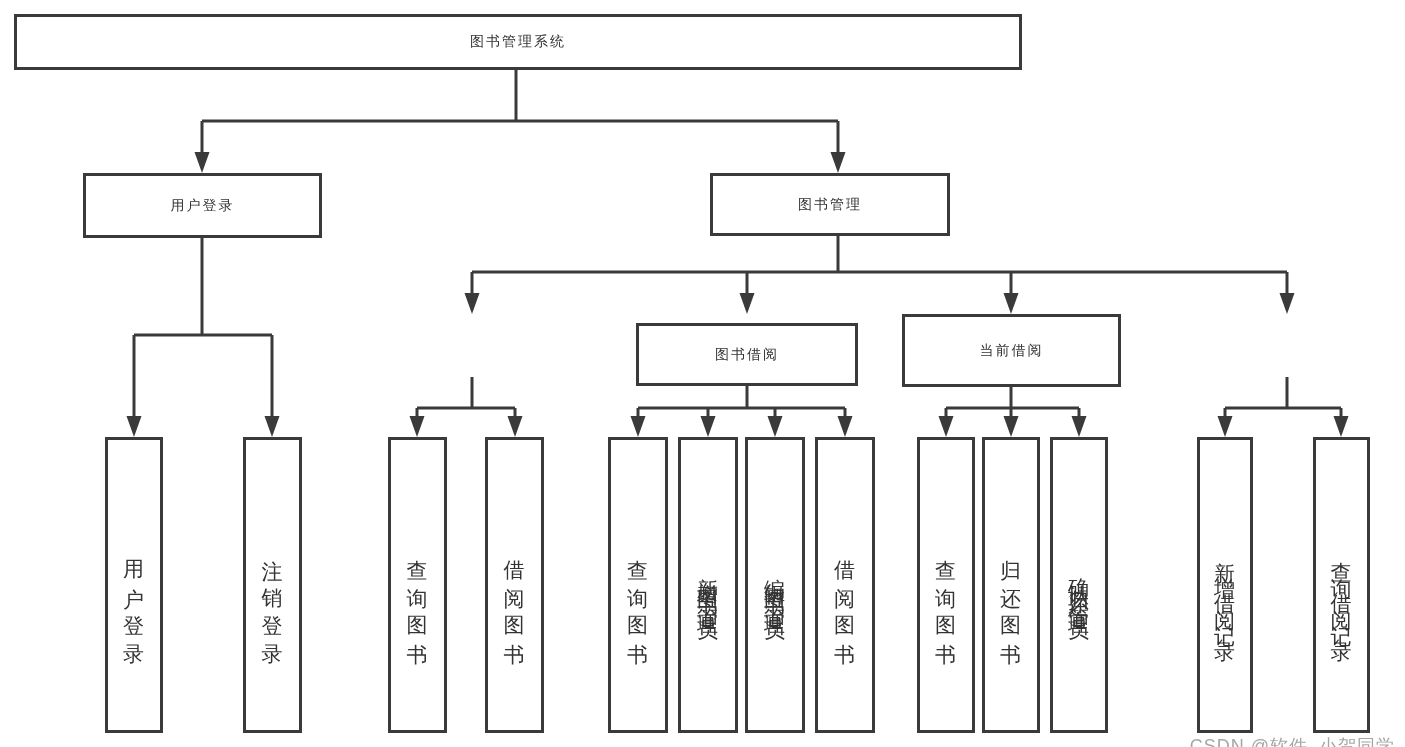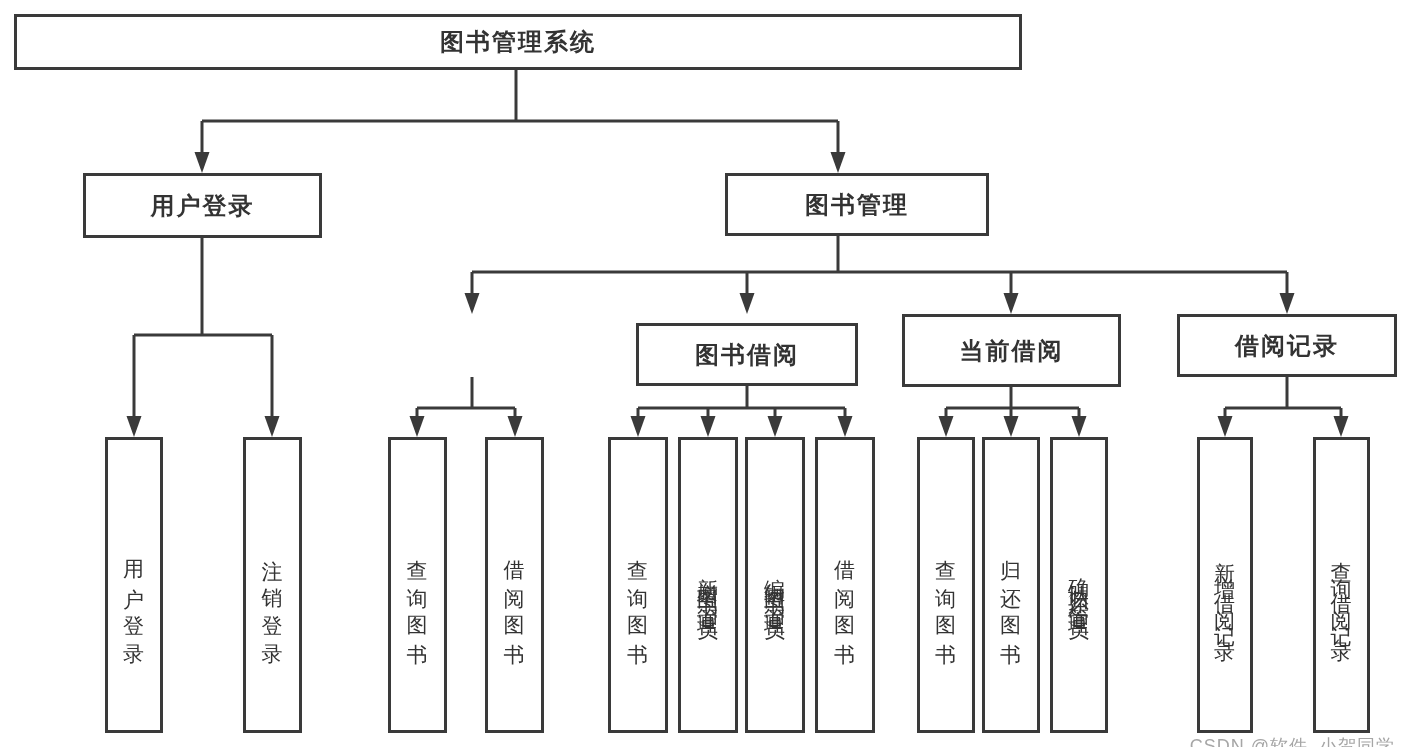--- a/index.html
+++ b/index.html
@@ -12,21 +12,21 @@
   .stage{
     position:relative;width:1405px;height:747px;background:var(--bg);
     font-family:"Liberation Sans","DejaVu Sans",sans-serif;overflow:hidden;
   }
   .wires{position:absolute;left:0;top:0;width:1405px;height:747px;}
   .node{
     position:absolute;box-sizing:border-box;border:3px solid var(--line);
     background:#fff;display:flex;align-items:center;justify-content:center;
     color:var(--text);
   }
-  .node.h{font-size:24px;letter-spacing:2px;white-space:nowrap;font-weight:bold;}
+  .node.h{font-size:14px;letter-spacing:2px;white-space:nowrap;}
   .node.v .lbl{
     writing-mode:vertical-rl;text-orientation:mixed;
     font-size:21px;line-height:1;display:block;
   }
   .node.v.vt4 .lbl{letter-spacing:28px;margin-top:28px;}
   .node.v.vt6 .lbl{letter-spacing:16px;margin-top:16px;}
   .node.v.vt9 .lbl{letter-spacing:6px;margin-top:6px;}
   .watermark{
     position:absolute;top:734px;right:10px;color:var(--watermark);
     font-size:18px;letter-spacing:1px;white-space:nowrap;z-index:5;
@@ -92,32 +92,29 @@
       <polygon points="1341,437 1333.5,416 1348.5,416" fill="#3a3a3a"></polygon>
     </svg>
 
   <div class="node h" style="left:14px;top:14px;width:1008px;height:56px">
     <span class="lbl">图书管理系统</span>
   </div>
 
   <div class="node h" style="left:83px;top:173px;width:239px;height:65px">
     <span class="lbl">用户登录</span>
   </div>
-  <div class="node h" style="left:725px;top:173px;width:264px;height:63px">
+  <div class="node h" style="left:710px;top:173px;width:240px;height:63px">
     <span class="lbl">图书管理</span>
   </div>
 
   <div class="node h" style="left:636px;top:323px;width:222px;height:63px">
     <span class="lbl">图书借阅</span>
   </div>
   <div class="node h" style="left:902px;top:314px;width:219px;height:73px">
     <span class="lbl">当前借阅</span>
-  </div>
-  <div class="node h" style="left:1177px;top:314px;width:220px;height:63px">
-    <span class="lbl">借阅记录</span>
   </div>
 
   <div class="node v vt4" style="left:105px;top:437px;width:58px;height:296px">
     <span class="lbl">用户登录</span>
   </div>
   <div class="node v vt4" style="left:243px;top:437px;width:59px;height:296px">
     <span class="lbl">注销登录</span>
   </div>
 
   <div class="node v vt4" style="left:388px;top:437px;width:59px;height:296px">

